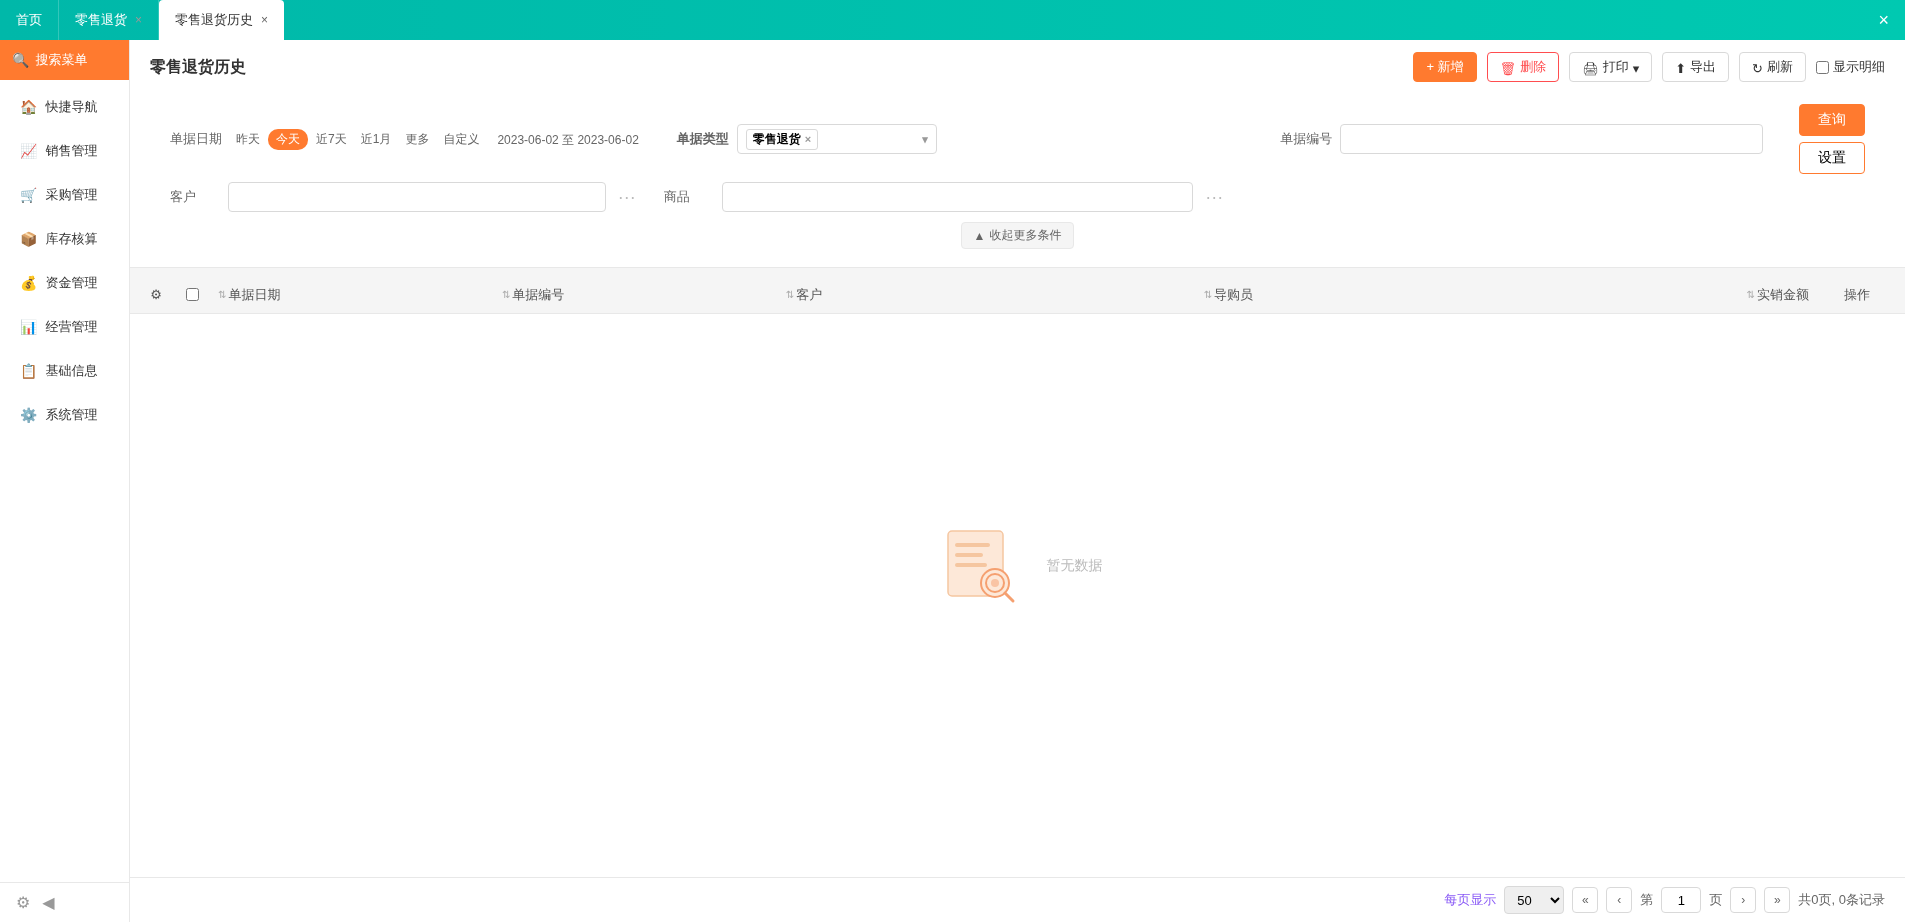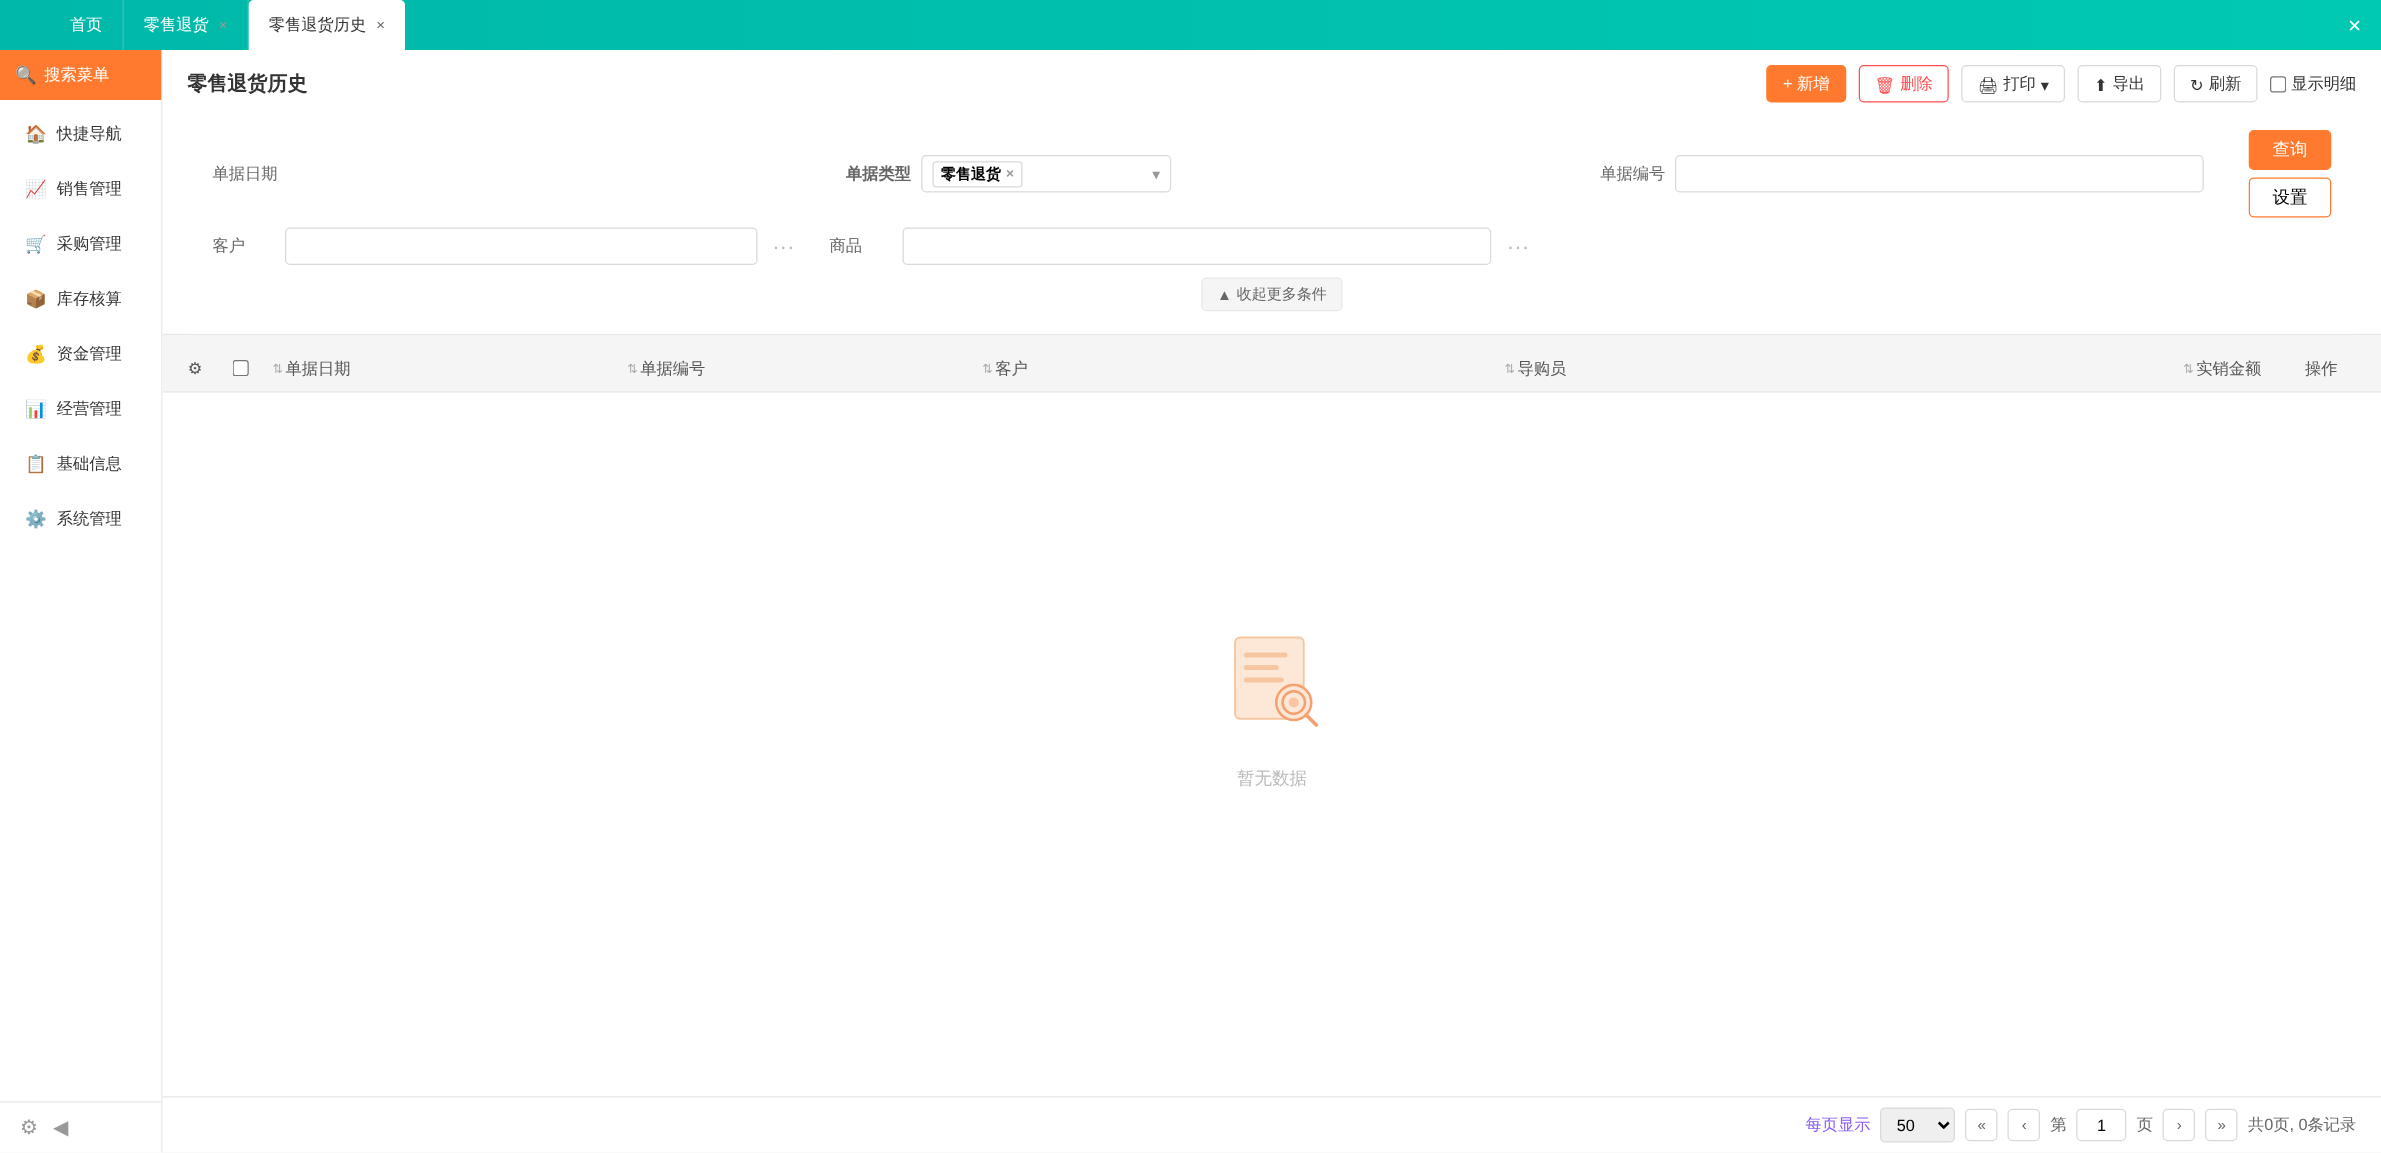--- a/index.html
+++ b/index.html
@@ -12,21 +12,20 @@
       display: flex;
       align-items: center;
       padding: 0 0 0 0;
       position: relative;
     }
     .top-bar-tabs {
       display: flex;
       align-items: center;
       height: 100%;
       flex: 1;
-      margin-left: 40px;
     }
     .tab-item {
       display: flex;
       align-items: center;
       padding: 0 16px;
       color: #fff;
       font-size: 13px;
       cursor: pointer;
       border-right: 1px solid rgba(255,255,255,0.2);
       height: 100%;
@@ -310,21 +309,21 @@
     .col-no { flex: 1; min-width: 130px; }
     .col-customer { flex: 1.5; min-width: 140px; }
     .col-guide { flex: 1.2; min-width: 120px; }
     .col-amount { flex: 1; min-width: 100px; text-align: right; justify-content: flex-end; }
     .col-action { width: 80px; text-align: center; justify-content: center; }
 
     
     .empty-state {
       flex: 1;
       display: flex;
-      flex-direction: column;
+      flex-direction: row;
       align-items: center;
       justify-content: center;
       color: #bbb;
       font-size: 14px;
       gap: 24px;
       padding-bottom: 60px;
     }
     .empty-icon {
       width: 90px;
       height: 90px;
@@ -472,20 +471,33 @@
             <span>显示明细</span>
           </label>
         </div>
       </div>
 
       <div class="filter-area">
         <div class="filter-row">
 
           <div class="filter-item">
             <span class="filter-label">单据日期</span>
+            <div class="date-filter">
+              <div class="date-shortcuts">
+                <span class="date-shortcut">昨天</span>
+                <span class="date-shortcut active">今天</span>
+                <span class="date-shortcut">近7天</span>
+                <span class="date-shortcut">近1月</span>
+                <span class="date-shortcut">更多</span>
+                <span class="date-shortcut">自定义</span>
+              </div>
+              <div style="display:flex;flex-direction:column;margin-left:8px;">
+                <span class="date-range">2023-06-02 至 2023-06-02</span>
+              </div>
+            </div>
           </div>
 
           <div class="filter-item" style="flex:1.2;font-weight:bold;">
             <span class="filter-label">单据类型</span>
             <div class="type-select">
               <div class="type-tag">
                 <span>零售退货</span>
                 <span class="remove-tag">×</span>
               </div>
               <span class="type-select-arrow">▾</span>

